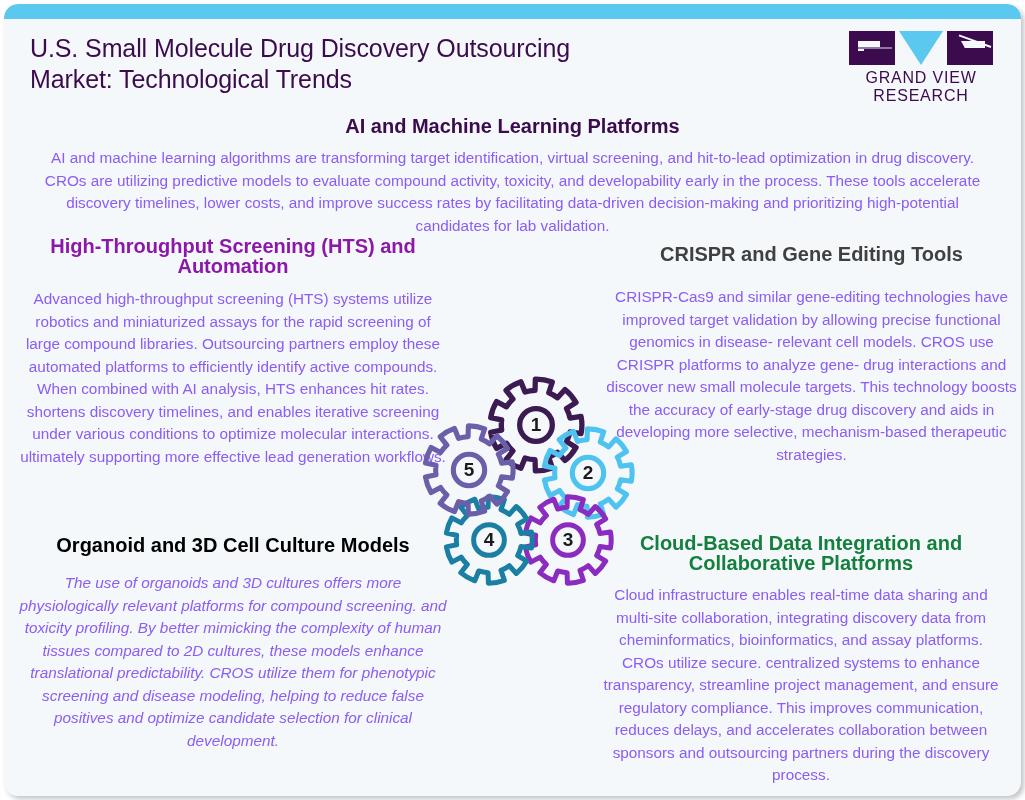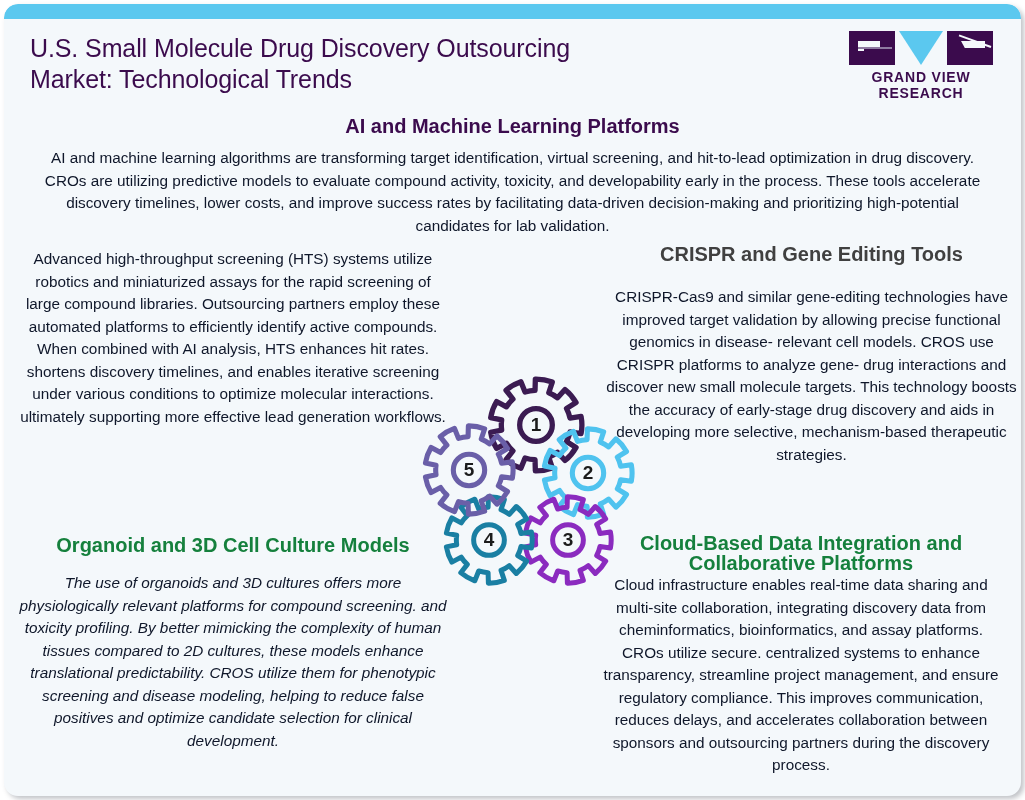--- a/index.html
+++ b/index.html
@@ -111,36 +111,36 @@
     border-right: 22px solid transparent;
     border-top: 34px solid #5bc8ef;
   }
   .logo-text {
     position: absolute;
     top: 38px;
     left: 0;
     width: 144px;
     text-align: center;
     color: #3b0b4d;
-    font-size: 14px;
-    font-weight: bold;
+    font-size: 16px;
+    font-weight: normal;
     letter-spacing: 0.8px;
   }
 
   
   .sec-head {
     font-size: 20px;
     font-weight: bold;
     line-height: 20px;
     text-align: center;
   }
   .sec-body {
     font-size: 15.3px;
     line-height: 22.5px;
-    color: #0f172a;
+    color: #8b5cf6;
     text-align: center;
   }
 
   
   .sec-top {
     position: absolute;
     top: 112px;
     left: 28px;
     width: 961px;
   }
@@ -165,31 +165,31 @@
   }
   .sec-crispr .sec-head { color: #404040; }
   .sec-crispr .sec-body { margin-top: 22px; }
 
   .sec-organoid {
     position: absolute;
     top: 531px;
     left: 14px;
     width: 430px;
   }
-  .sec-organoid .sec-head { color: #15803d; }
+  .sec-organoid .sec-head { color: #000000; }
   .sec-organoid .sec-body { margin-top: 17px; font-style: italic; }
 
   .sec-cloud {
     position: absolute;
     top: 529px;
     left: 597px;
     width: 400px;
   }
   .sec-cloud .sec-head { color: #15803d; }
-  .sec-cloud .sec-body { margin-top: 1px; }
+  .sec-cloud .sec-body { margin-top: 11px; }
 
   
   .gears {
     position: absolute;
     left: 415px;
     top: 370px;
     width: 210px;
     height: 205px;
   }
   .gear { position: absolute; }
@@ -234,20 +234,21 @@
       <div class="logo-text">GRAND VIEW RESEARCH</div>
     </div>
   </div>
 
   <div class="sec-top">
     <div class="sec-head">AI and Machine Learning Platforms</div>
     <div class="sec-body">AI and machine learning algorithms are transforming target identification, virtual screening, and hit-to-lead optimization in drug discovery. CROs are utilizing predictive models to evaluate compound activity, toxicity, and developability early in the process. These tools accelerate discovery timelines, lower costs, and improve success rates by facilitating data-driven decision-making and prioritizing high-potential candidates for lab validation.</div>
   </div>
 
   <div class="sec-hts">
+    <div class="sec-head">High-Throughput Screening (HTS) and Automation</div>
     <div class="sec-body">Advanced high-throughput screening (HTS) systems utilize robotics and miniaturized assays for the rapid screening of large compound libraries. Outsourcing partners employ these automated platforms to efficiently identify active compounds. When combined with AI analysis, HTS enhances hit rates. shortens discovery timelines, and enables iterative screening under various conditions to optimize molecular interactions. ultimately supporting more effective lead generation workflows.</div>
   </div>
 
   <div class="sec-crispr">
     <div class="sec-head">CRISPR and Gene Editing Tools</div>
     <div class="sec-body">CRISPR-Cas9 and similar gene-editing technologies have improved target validation by allowing precise functional genomics in disease- relevant cell models. CROS use CRISPR platforms to analyze gene- drug interactions and discover new small molecule targets. This technology boosts the accuracy of early-stage drug discovery and aids in developing more selective, mechanism-based therapeutic strategies.</div>
   </div>
 
   <div class="sec-organoid">
     <div class="sec-head">Organoid and 3D Cell Culture Models</div>

